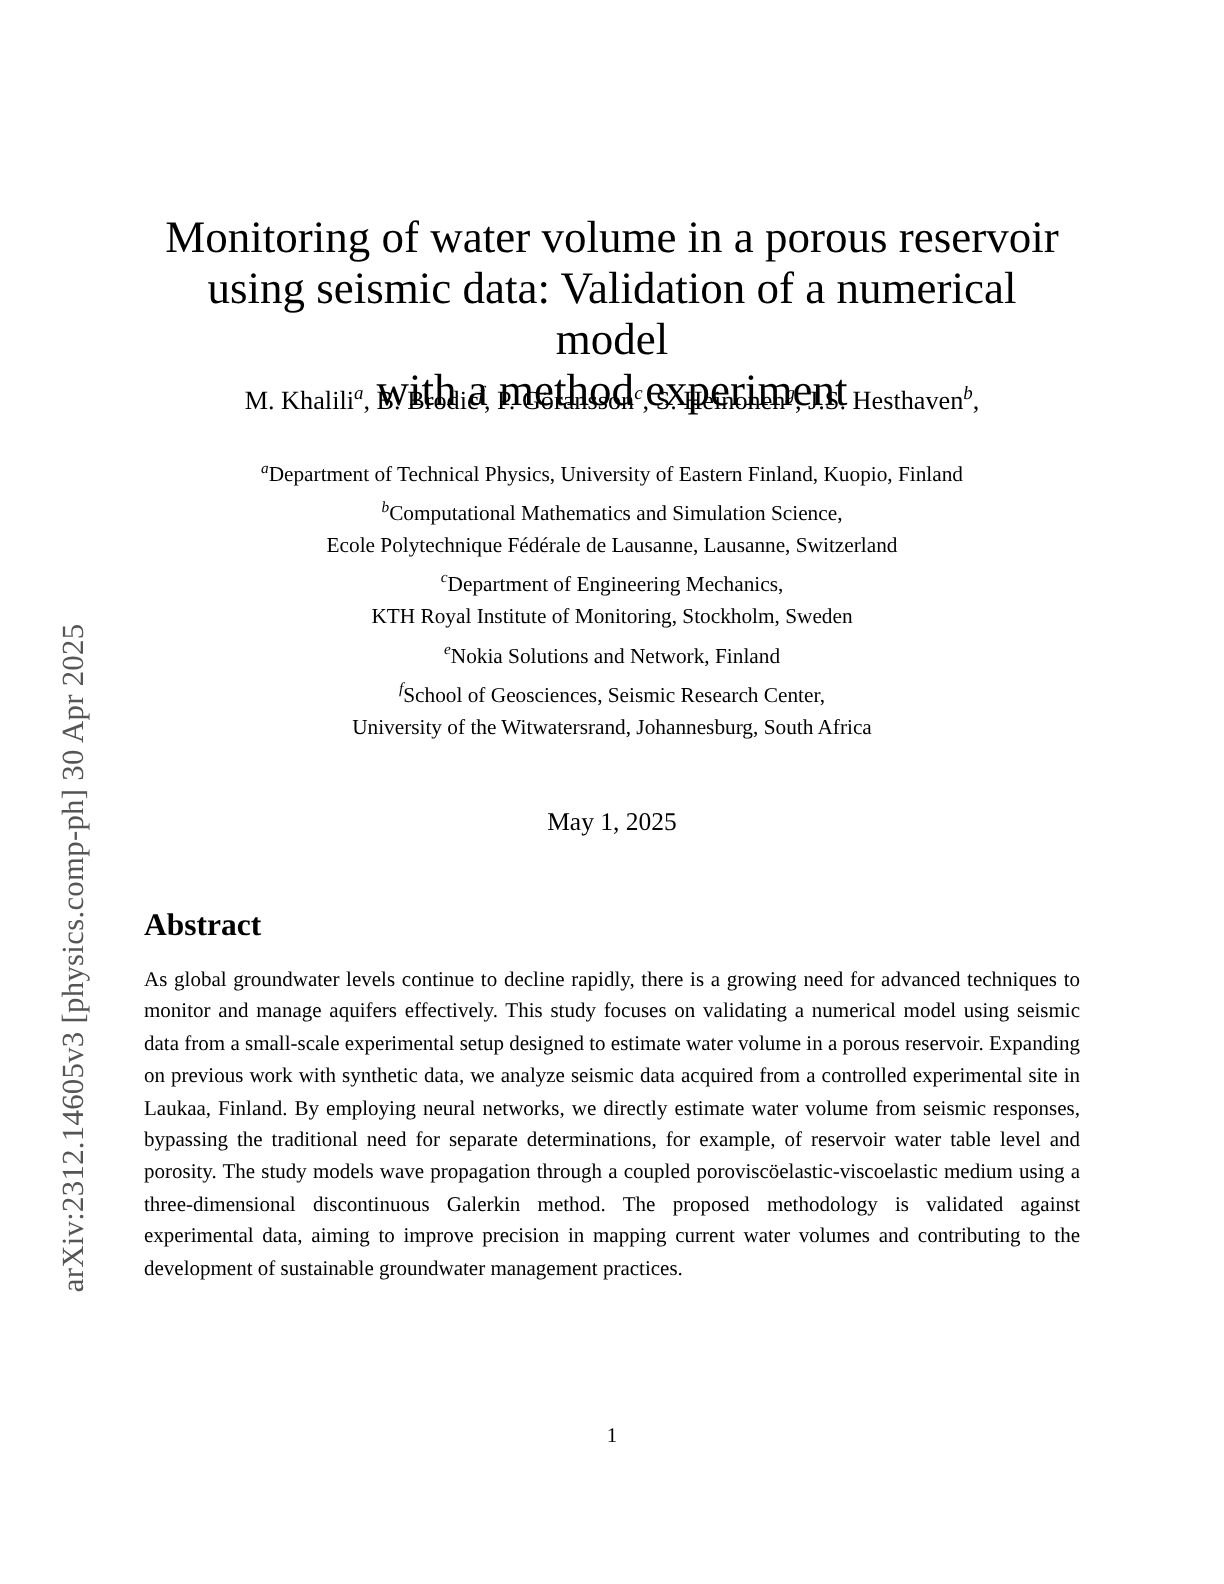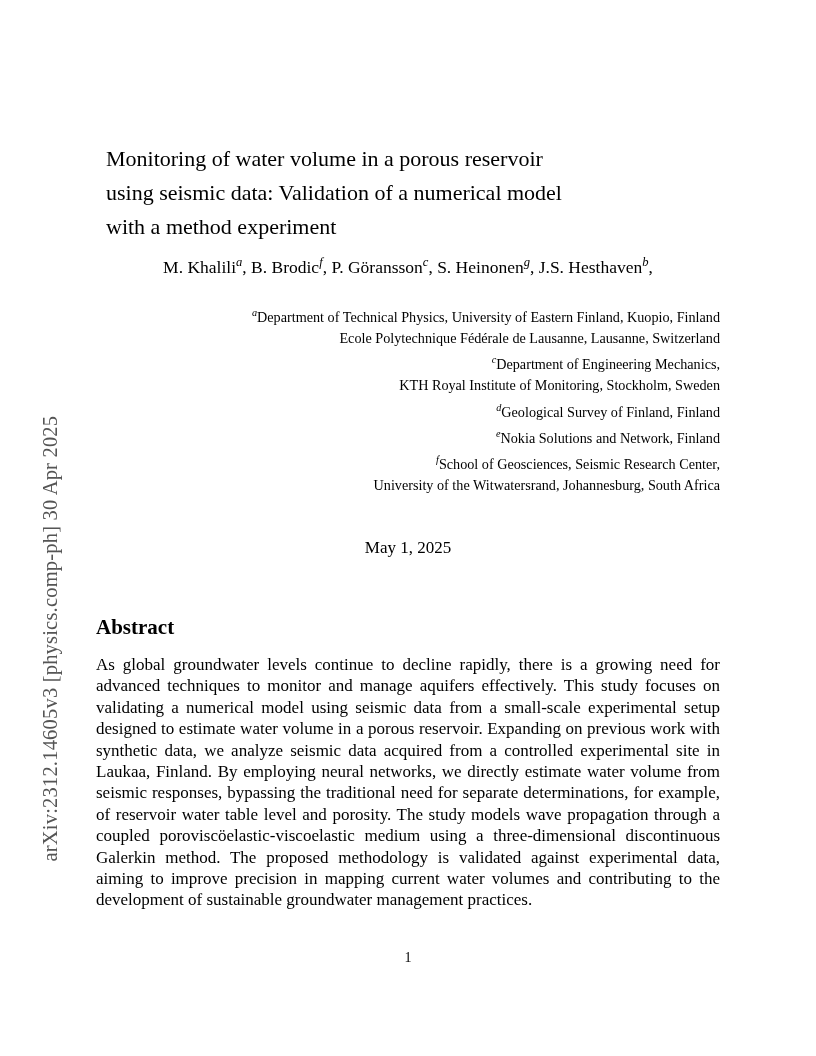--- a/index.html
+++ b/index.html
@@ -43,22 +43,23 @@
     position: absolute;
     left: 96px;
     top: 0;
     width: 624px;
     height: 1056px;
   }
 
   .title {
     margin: 0;
     padding: 0;
-    font-size: 22px;
+    font-size: 30px;
     line-height: 34px;
+    text-align: center;
     font-weight: normal;
     font-family: "Liberation Serif", serif;
   }
   #title-block {
     position: absolute;
     top: 142px;
     left: 10px;
     width: 604px;
   }
 
@@ -77,21 +78,21 @@
     font-size: 0.72em;
     vertical-align: super;
     font-style: italic;
   }
 
   #affil-block {
     position: absolute;
     top: 302px;
     left: 0;
     width: 624px;
-    text-align: right;
+    text-align: center;
   }
   .affil-line {
     font-size: 14.2px;
     line-height: 21.3px;
   }
 
   #date-line {
     position: absolute;
     top: 538px;
     left: 0;
@@ -103,25 +104,25 @@
 
   #abstract-block {
     position: absolute;
     top: 600px;
     left: 0;
     width: 624px;
   }
   #abstract-heading {
     font-size: 21px;
     font-weight: bold;
-    margin: 15px 0 14px 0;
+    margin: 4px 0 14px 0;
     text-align: left;
   }
   #abstract-text {
-    font-size: 17px;
+    font-size: 14px;
     line-height: 21.4px;
     text-align: justify;
     margin: 0;
     hyphens: manual;
   }
 
   #page-number {
     position: absolute;
     top: 950px;
     left: 0;
@@ -144,24 +145,24 @@
     <div class="title">using seismic data: Validation of a numerical model</div>
     <div class="title">with a method experiment</div>
   </div>
 
   <div id="authors-block">
     <div class="author-line" id="author-line-1">M. Khalili<sup>a</sup>, B. Brodic<sup>f</sup>, P. Göransson<sup>c</sup>, S. Heinonen<sup>g</sup>, J.S. Hesthaven<sup>b</sup>,</div>
   </div>
 
   <div id="affil-block">
       <div class="affil-line"><sup>a</sup>Department of Technical Physics, University of Eastern Finland, Kuopio, Finland</div>
+      <div class="affil-line"><sup>b</sup>Computational Mathematics and Simulation Science,</div>
       <div class="affil-line">Ecole Polytechnique Fédérale de Lausanne, Lausanne, Switzerland</div>
       <div class="affil-line"><sup>c</sup>Department of Engineering Mechanics,</div>
       <div class="affil-line">KTH Royal Institute of Monitoring, Stockholm, Sweden</div>
-      <div class="affil-line"><sup>d</sup>Geological Survey of Finland, Finland</div>
       <div class="affil-line"><sup>e</sup>Nokia Solutions and Network, Finland</div>
       <div class="affil-line"><sup>f</sup>School of Geosciences, Seismic Research Center,</div>
       <div class="affil-line">University of the Witwatersrand, Johannesburg, South Africa</div>
     </div>
 
   <div id="date-line">May 1, 2025</div>
 
   <div id="abstract-block">
     <div id="abstract-heading">Abstract</div>
     <p id="abstract-text">As global groundwater levels continue to decline rapidly, there is a growing need for advanced techniques to monitor and manage aquifers effectively. This study focuses on validating a numerical model using seismic data from a small-scale experimental setup designed to estimate water volume in a porous reservoir. Expanding on previous work with synthetic data, we analyze seismic data acquired from a controlled experimental site in Laukaa, Finland. By employing neural networks, we directly estimate water volume from seismic responses, bypassing the traditional need for separate determinations, for example, of reservoir water table level and porosity. The study models wave propagation through a coupled poroviscöelastic-viscoelastic medium using a three-dimensional discontinuous Galerkin method. The proposed methodology is validated against experimental data, aiming to improve precision in mapping current water volumes and contributing to the development of sustainable groundwater management practices.</p>

